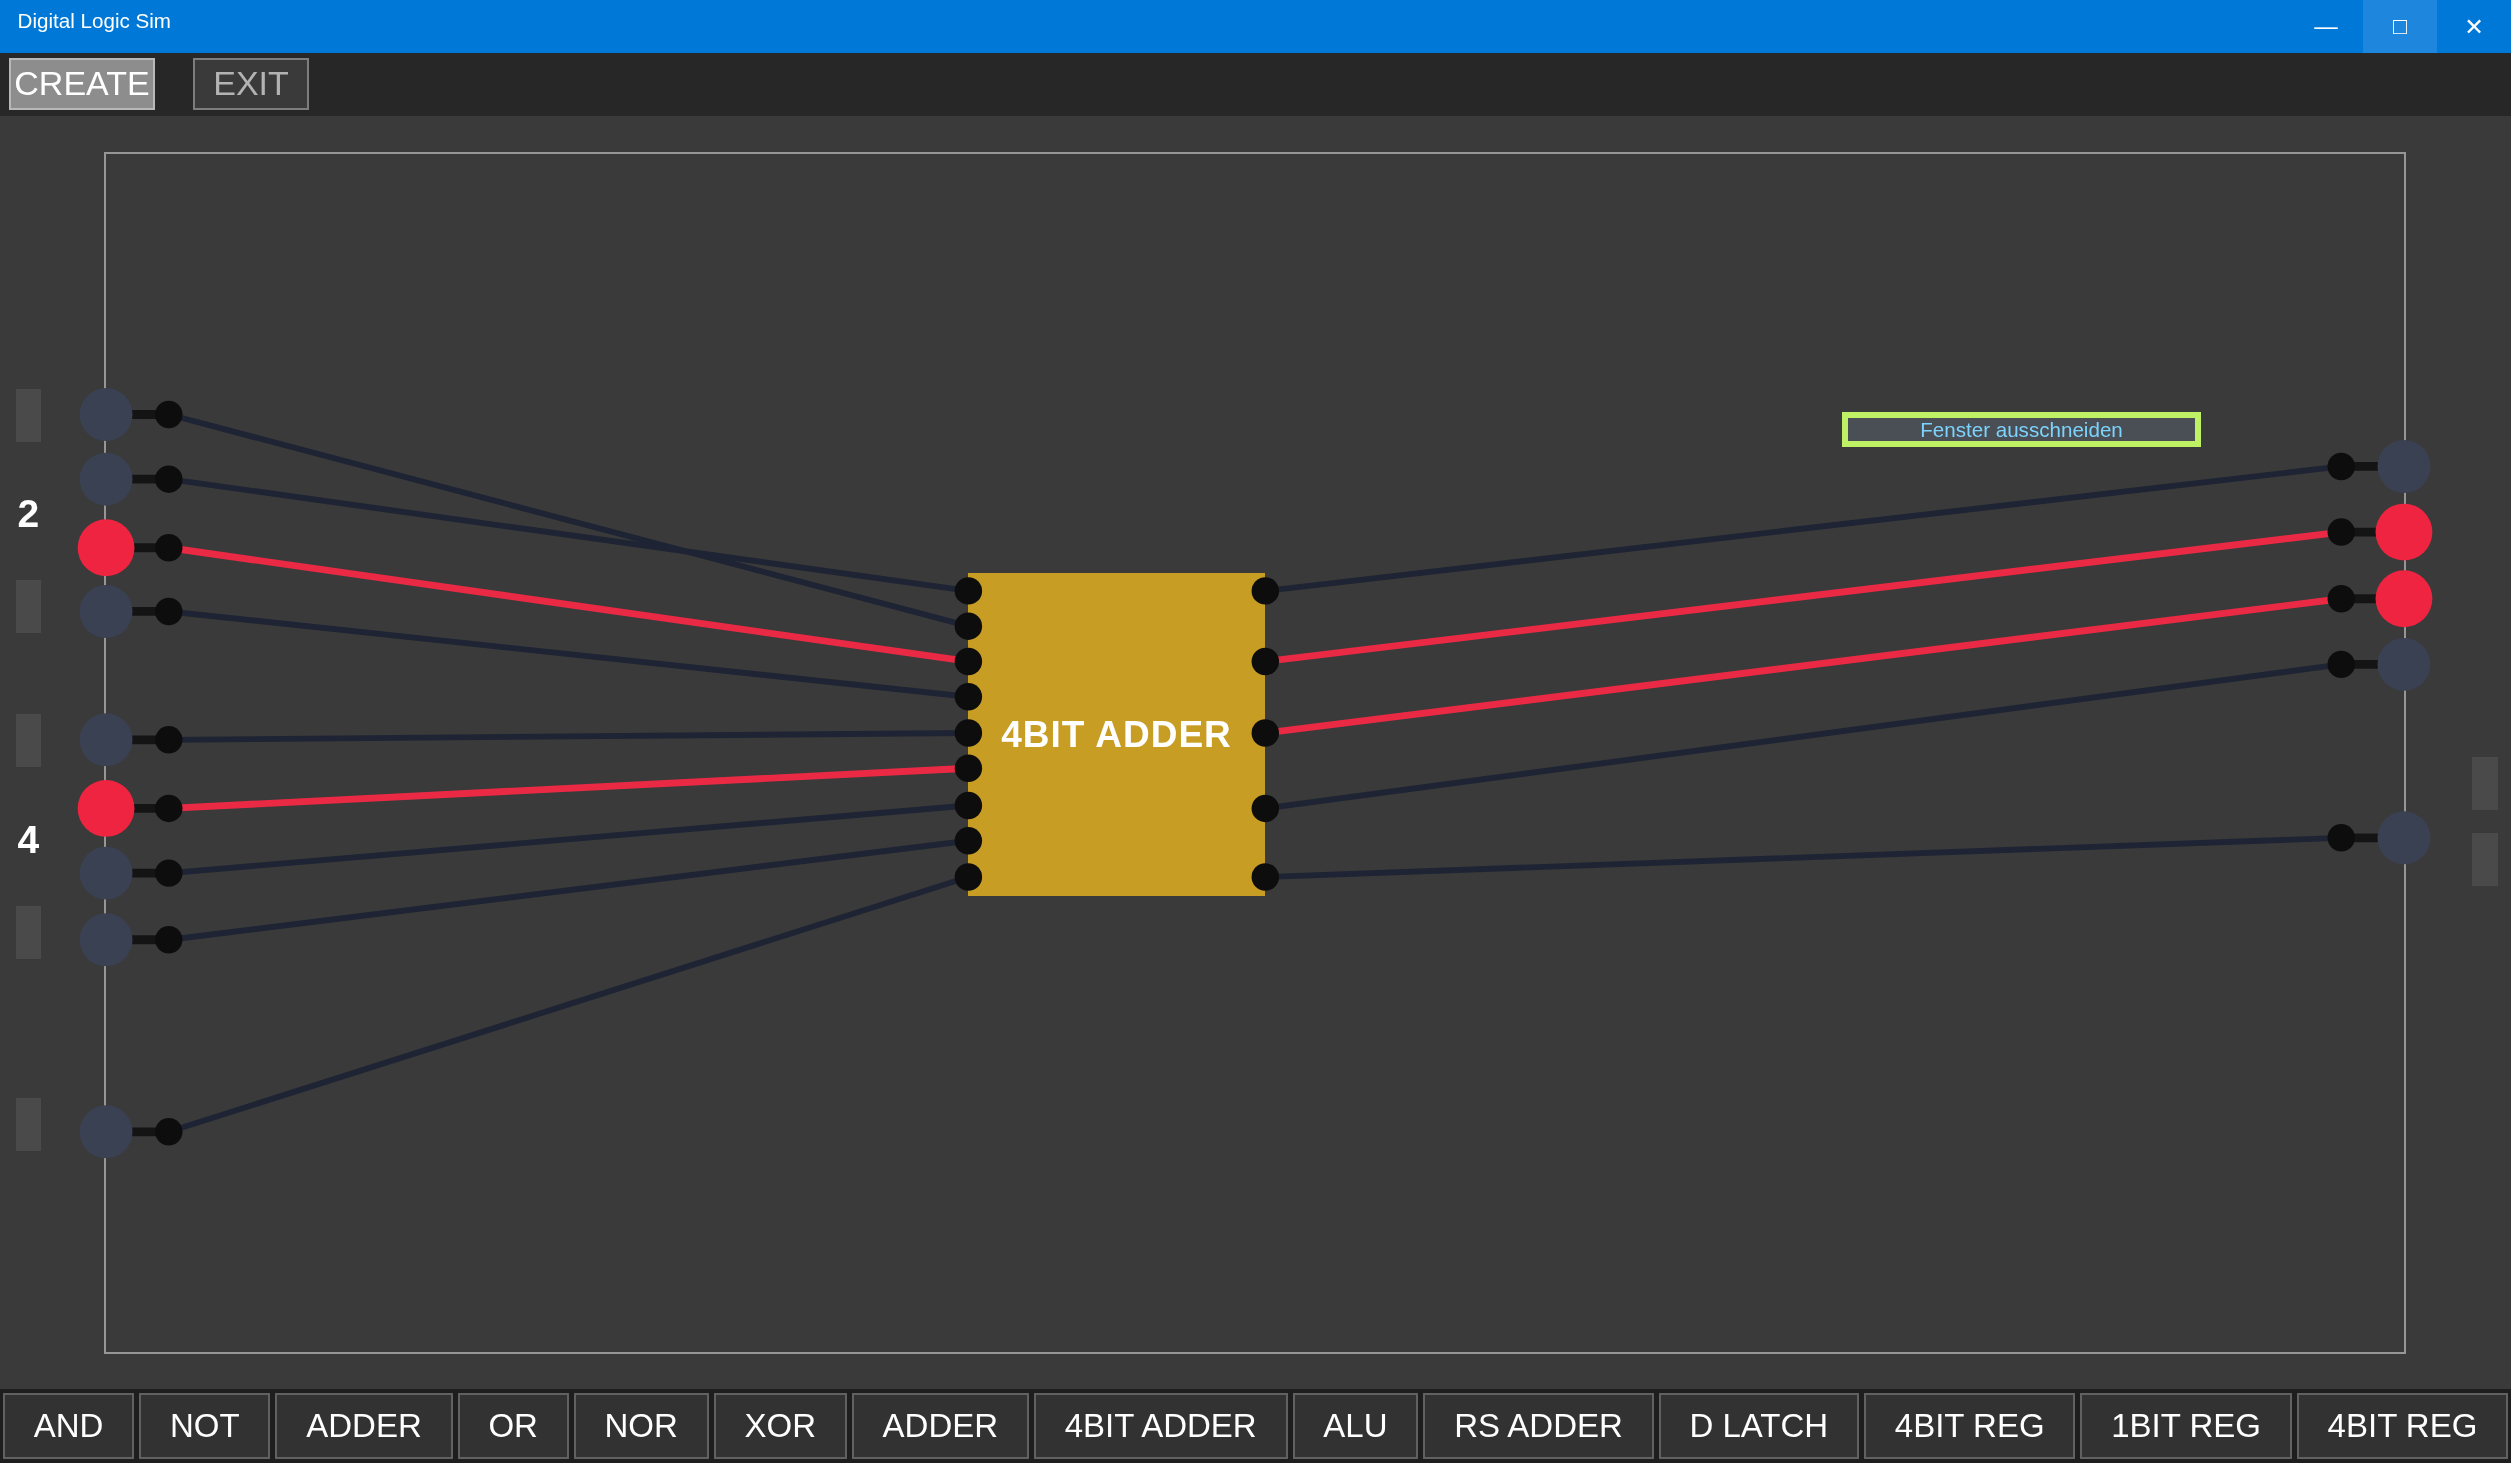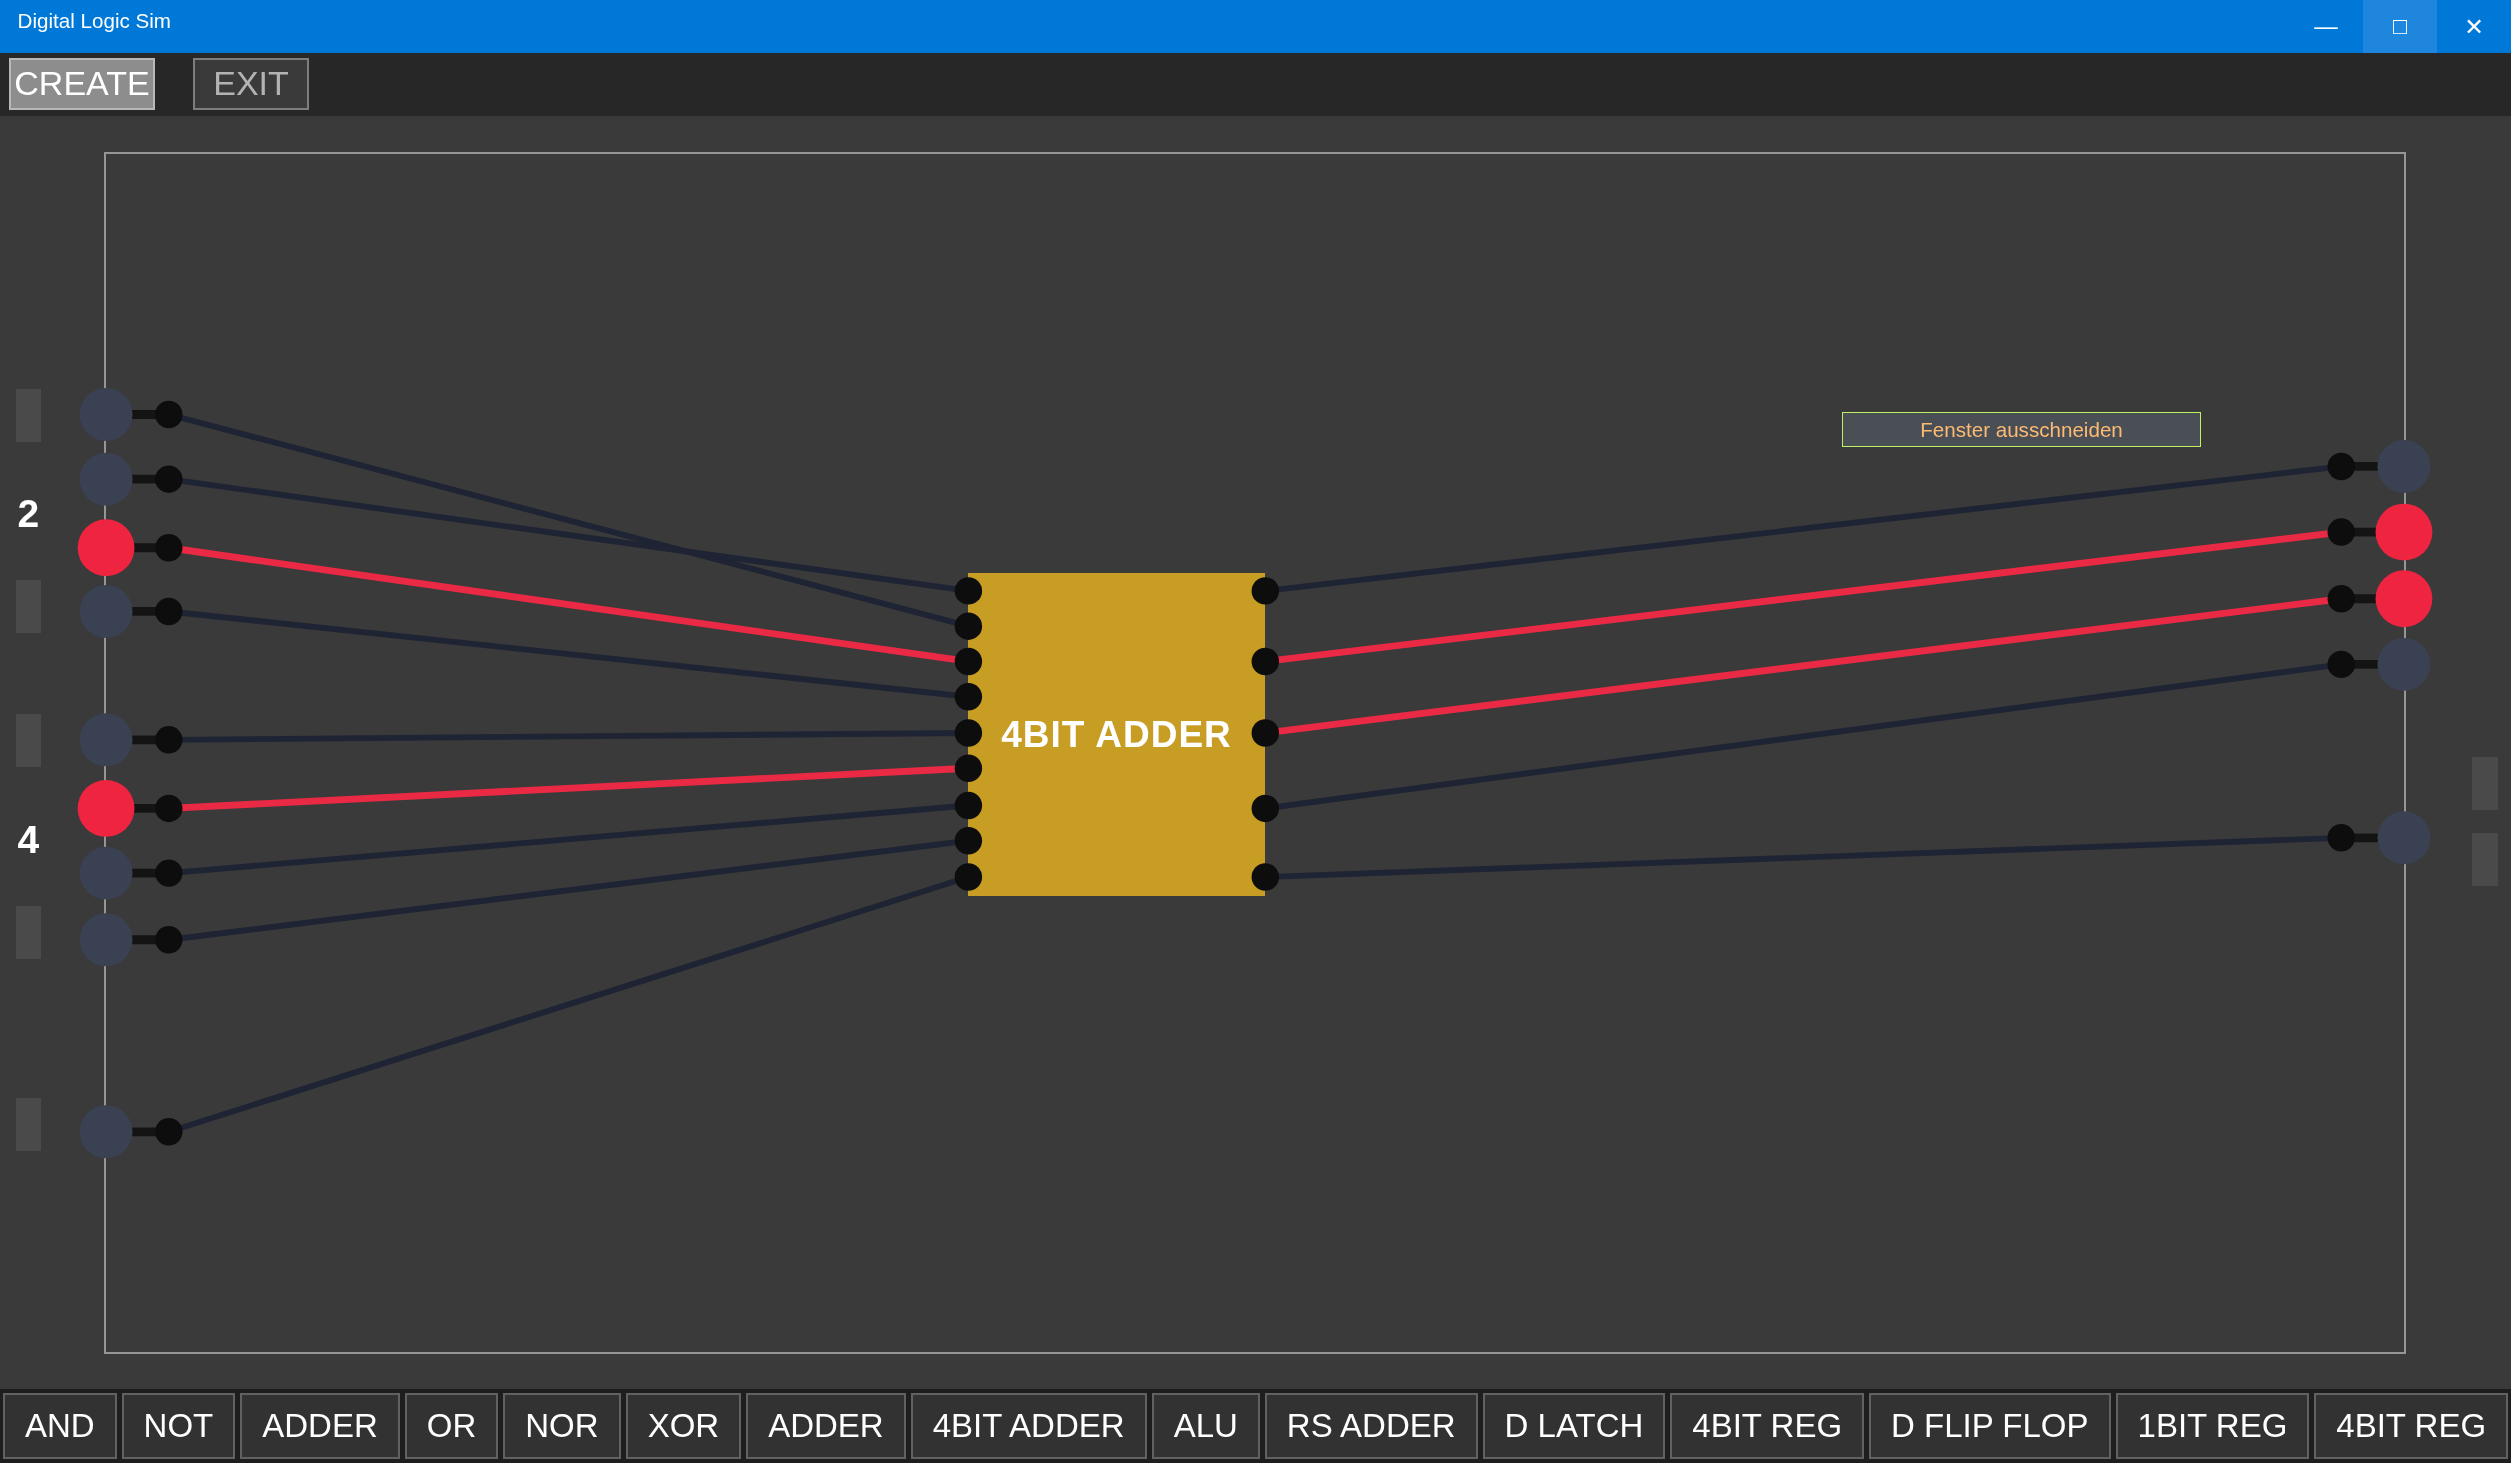--- a/index.html
+++ b/index.html
@@ -23,22 +23,22 @@
   .canvas-border{position:absolute;left:104px;top:152px;width:2302px;height:1202px;border:2.9px solid #969696;box-sizing:border-box;z-index:1;}
   .side-strip{position:absolute;width:25.5px;height:53px;background:#4a4a4a;z-index:1;}
   .chip{position:absolute;display:flex;align-items:center;justify-content:center;z-index:2;}
   .chip-label{color:#ffffff;font-weight:bold;font-size:37px;letter-spacing:1px;}
   #wire-layer{position:absolute;left:0;top:0;width:2511px;height:1463px;z-index:3;pointer-events:none;}
   #wire-layer *{pointer-events:auto;}
   .bus-label{position:absolute;width:43px;text-align:center;color:#ffffff;font-weight:bold;font-size:39px;z-index:2;}
   .bus-label-2{left:6.9px;top:492px;}
   .bus-label-4{left:6.9px;top:818px;}
   .snip-tooltip{position:absolute;left:1842px;top:412px;width:359px;height:35px;z-index:6;
-    background:rgba(96,112,128,0.38);border:1px solid #bef264;box-sizing:border-box;
-    display:flex;align-items:center;justify-content:center;color:#fdba74;font-size:20.6px;}
+    background:rgba(96,112,128,0.38);border:6px solid #bef264;box-sizing:border-box;
+    display:flex;align-items:center;justify-content:center;color:#7dd3fc;font-size:20.6px;}
   
   .toolbar{position:absolute;left:0;bottom:0;width:2511px;height:74px;background:#1e1e1e;z-index:20;
     display:flex;gap:5px;padding:3.9px 2.9px;box-sizing:border-box;}
   .tool-btn{flex:1 1 auto;background:#323232;border:2px solid #616161;color:#ffffff;
     font-size:33px;display:flex;align-items:center;justify-content:center;white-space:nowrap;
     padding:0 11.8px;box-sizing:border-box;}
 </style>
 </head>
 <body>
 
@@ -155,17 +155,16 @@
     <div class="tool-btn">ADDER</div>
     <div class="tool-btn">OR</div>
     <div class="tool-btn">NOR</div>
     <div class="tool-btn">XOR</div>
     <div class="tool-btn">ADDER</div>
     <div class="tool-btn">4BIT ADDER</div>
     <div class="tool-btn">ALU</div>
     <div class="tool-btn">RS ADDER</div>
     <div class="tool-btn">D LATCH</div>
     <div class="tool-btn">4BIT REG</div>
-    <div class="tool-btn">D FLIP FLOP</div>
     <div class="tool-btn">1BIT REG</div>
     <div class="tool-btn">4BIT REG</div>
   </div>
 
 
 </body></html>

